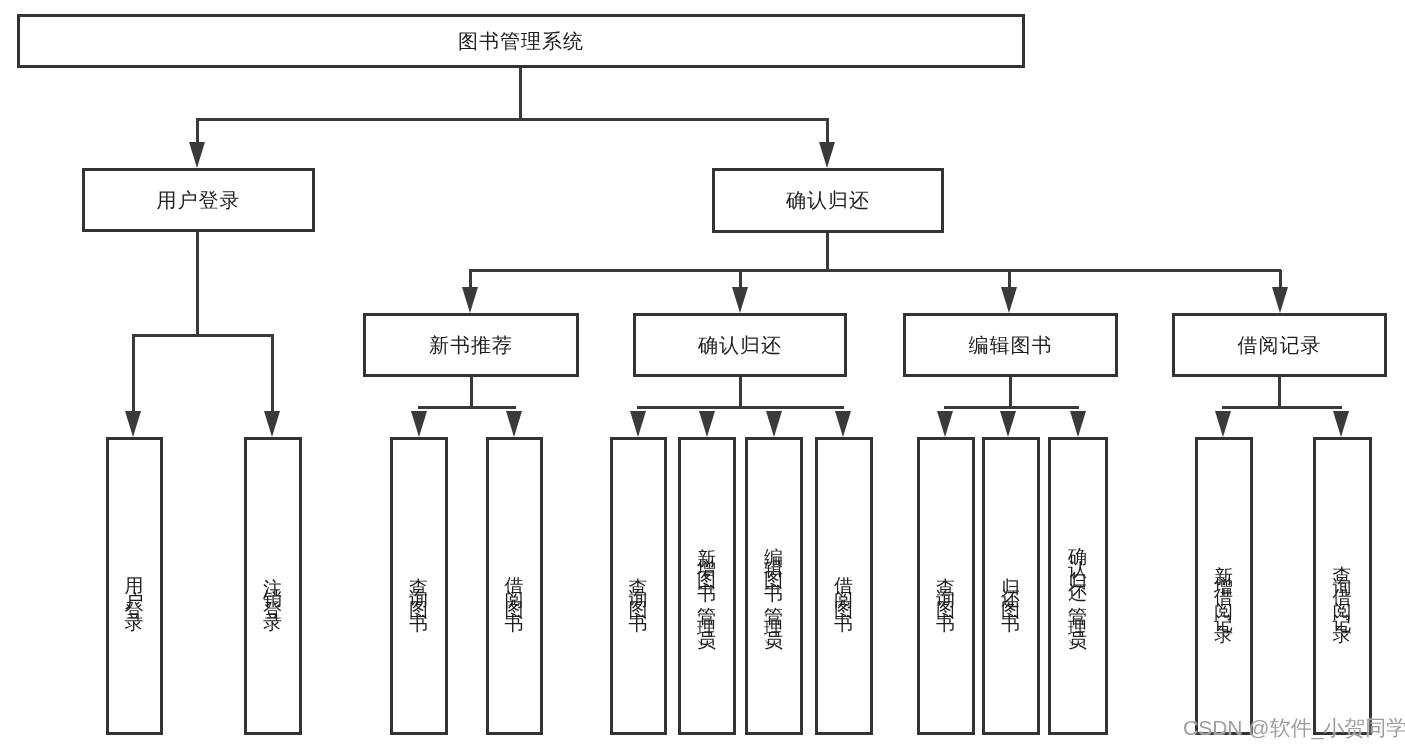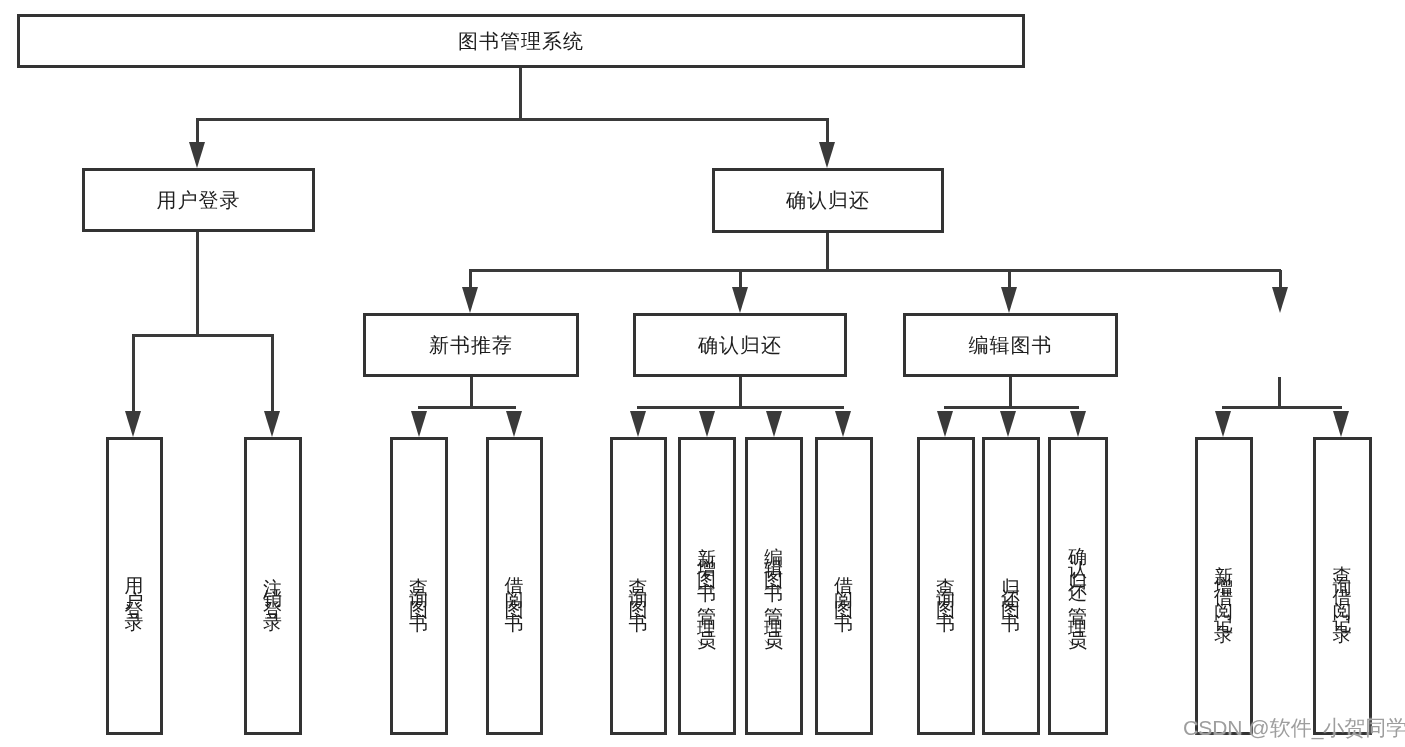--- a/index.html
+++ b/index.html
@@ -82,20 +82,23 @@
 
   <div class="box" style="left:363px;top:313px;width:216px;height:64px;">
     <span>新书推荐</span>
   </div>
   <div class="box" style="left:633px;top:313px;width:214px;height:64px;">
     <span>确认归还</span>
   </div>
   <div class="box" style="left:903px;top:313px;width:215px;height:64px;">
     <span>编辑图书</span>
   </div>
+  <div class="box" style="left:1172px;top:313px;width:215px;height:64px;">
+    <span>借阅记录</span>
+  </div>
 
   <i class="vl" style="left:470px;top:377px;height:31px;"></i>
   <i class="vl" style="left:739px;top:377px;height:31px;"></i>
   <i class="vl" style="left:1009px;top:377px;height:31px;"></i>
   <i class="vl" style="left:1278px;top:377px;height:31px;"></i>
 
   <i class="hl" style="left:418px;top:406px;width:98px;"></i>
   <i class="hl" style="left:637px;top:406px;width:207px;"></i>
   <i class="hl" style="left:944px;top:406px;width:135px;"></i>
   <i class="hl" style="left:1222px;top:406px;width:120px;"></i>

